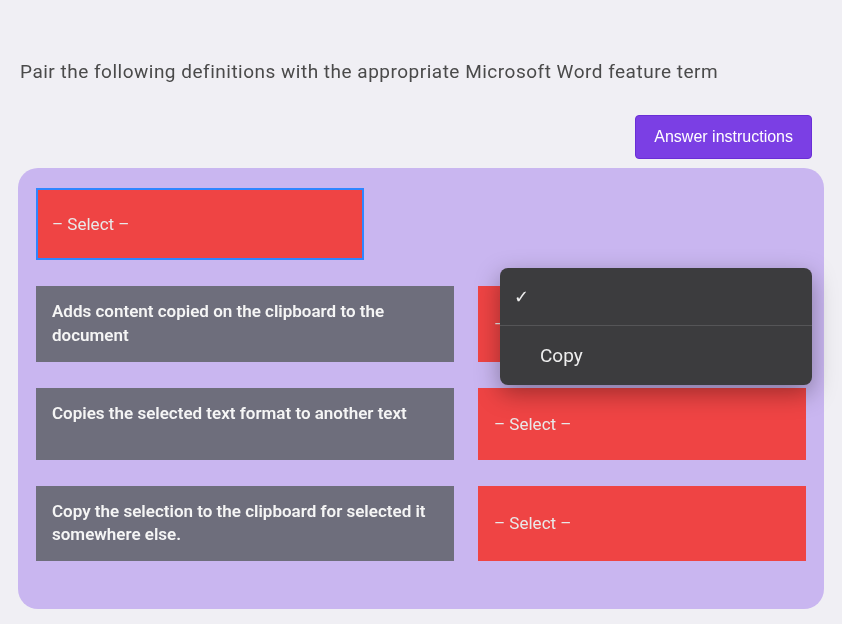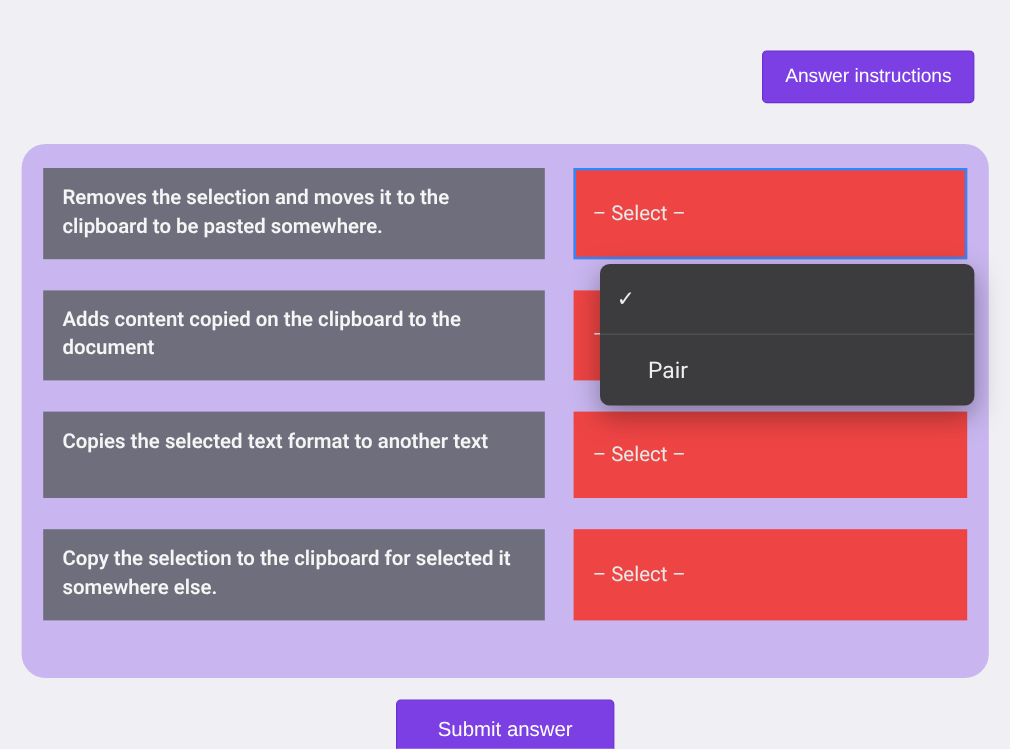--- a/index.html
+++ b/index.html
@@ -18,21 +18,21 @@
   }
   .question {
     color: #4a4a4a;
     font-size: 19px;
     letter-spacing: 0.5px;
     padding: 36px 0 14px 2px;
   }
   .top-actions {
     display: flex;
     justify-content: flex-end;
-    padding: 18px 12px 34px 0;
+    padding: 18px 12px 9px 0;
   }
   .instr-btn {
     background: #7b3fe4;
     color: #ffffff;
     border: 1px solid #6a2ed6;
     border-radius: 4px;
     padding: 12px 18px;
     font-size: 16px;
     cursor: pointer;
   }
@@ -117,29 +117,29 @@
     padding: 14px 34px;
     font-size: 17px;
     cursor: pointer;
   }
 </style>
 </head>
 <body>
 
 <div class="page">
 
+  <div class="question">Pair the following definitions with the appropriate Microsoft Word feature term</div>
 
   <div class="top-actions">
     <button class="instr-btn">Answer instructions</button>
   </div>
 
   <div class="panel">
 
     <div class="row">
-      <div class="definition">Removes the selection and moves it to the clipboard to be pasted somewhere.</div>
       <div class="select-box active">
         <span>– Select –</span>
       </div>
     </div>
 
     <div class="row">
       <div class="definition">Adds content copied on the clipboard to the document</div>
       <div class="select-box">
         <span>– Select –</span>
       </div>
@@ -158,21 +158,21 @@
         <span>– Select –</span>
       </div>
     </div>
 
     <div class="dropdown">
       <div class="dropdown-item">
         <span class="check">✓</span>
       </div>
       <div class="dropdown-item">
         <span class="check"></span>
-        <span class="opt-label">Pair</span>
+        <span class="opt-label">Copy</span>
       </div>
     </div>
 
   </div>
 
   <div class="submit-wrap">
     <button class="submit-btn">Submit answer</button>
   </div>
 
 </div>

